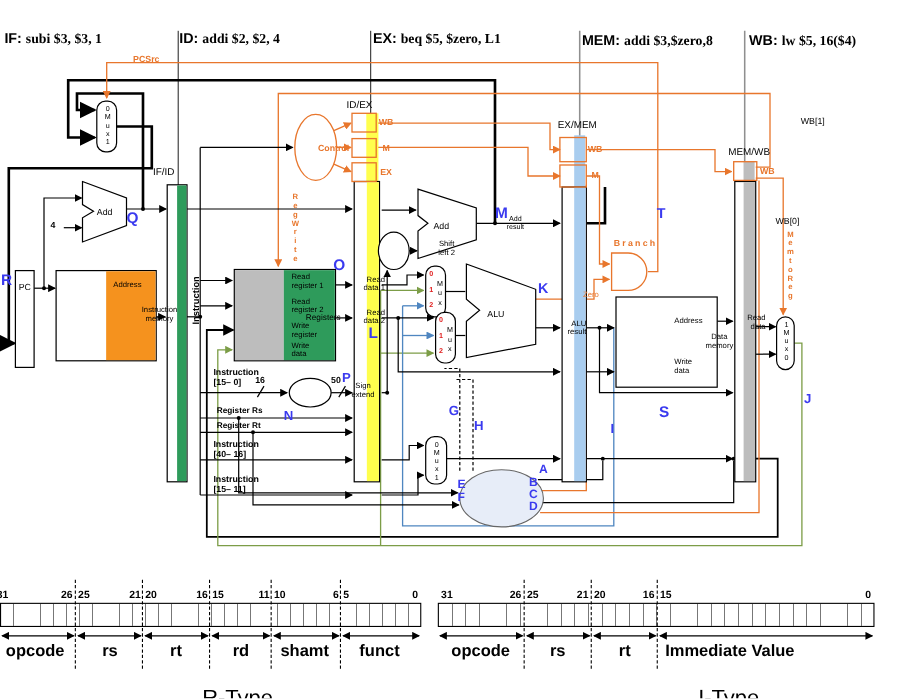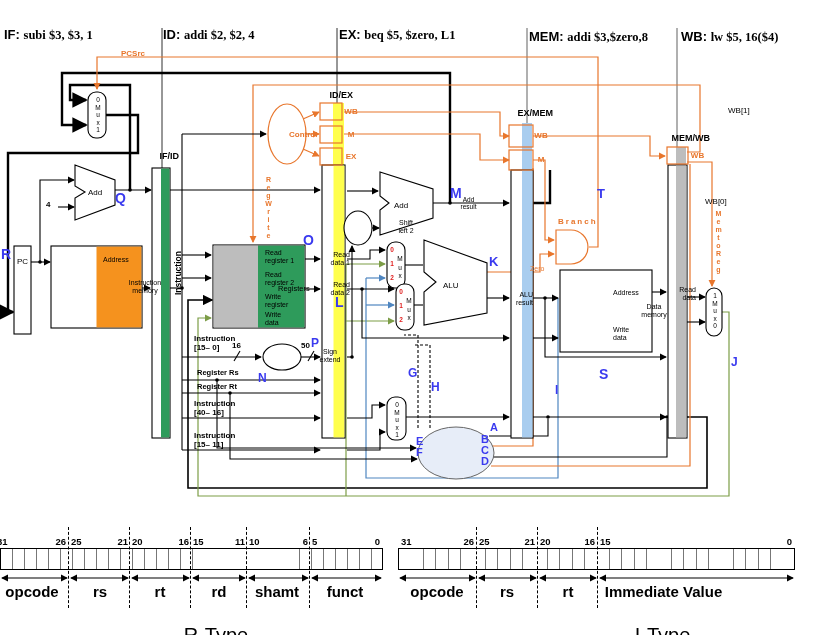--- a/index.html
+++ b/index.html
@@ -22,21 +22,21 @@
   .mhk{fill:#000;} .mho{fill:var(--c-orange);} .mhg{fill:var(--c-wire_green);} .mhb{fill:var(--c-wire_blue);}
   .f-yellow{fill:var(--c-yellow);} .f-green{fill:var(--c-green);} .f-blue{fill:var(--c-reg_blue);}
   .f-gray{fill:var(--c-reg_gray);} .f-morange{fill:var(--c-mem_orange);} .f-ell{fill:var(--c-ellipse_fill);stroke:#666;}
   
   .lb{position:absolute;font-size:8px;line-height:1.15;white-space:nowrap;}
   .lb7{position:absolute;font-size:7px;line-height:1.12;white-space:nowrap;margin-left:48px;}
   .bold{font-weight:bold;}
   .ctr{text-align:center;}
   .rgt{text-align:right;}
   .org{color:var(--c-orange);padding-left:20px;}
-  .regname{position:absolute;font-size:9px;font-weight:bold;text-align:right;white-space:nowrap;}
+  .regname{position:absolute;font-size:9px;font-weight:normal;text-align:left;white-space:nowrap;}
   .pt{position:absolute;font-size:12px;font-weight:bold;color:var(--c-letter_blue);
       font-family:"Liberation Sans",sans-serif;white-space:nowrap;}
   .stage-h{position:absolute;font-weight:bold;font-size:13px;white-space:nowrap;}
   .stage-h .ins{font-family:"Liberation Serif",serif;font-size:12.5px;}
   .stack{position:absolute;writing-mode:vertical-rl;text-orientation:upright;font-weight:bold;}
   .muxv{position:absolute;writing-mode:vertical-rl;text-orientation:upright;font-size:6.5px;
         letter-spacing:0.5px;line-height:1;color:#000;}
   .muxd{color:var(--c-digit_red);font-weight:bold;letter-spacing:7px;}
   .muxw{letter-spacing:1.5px;}
   .vrot{position:absolute;transform:rotate(-90deg);transform-origin:left top;font-size:8.5px;

